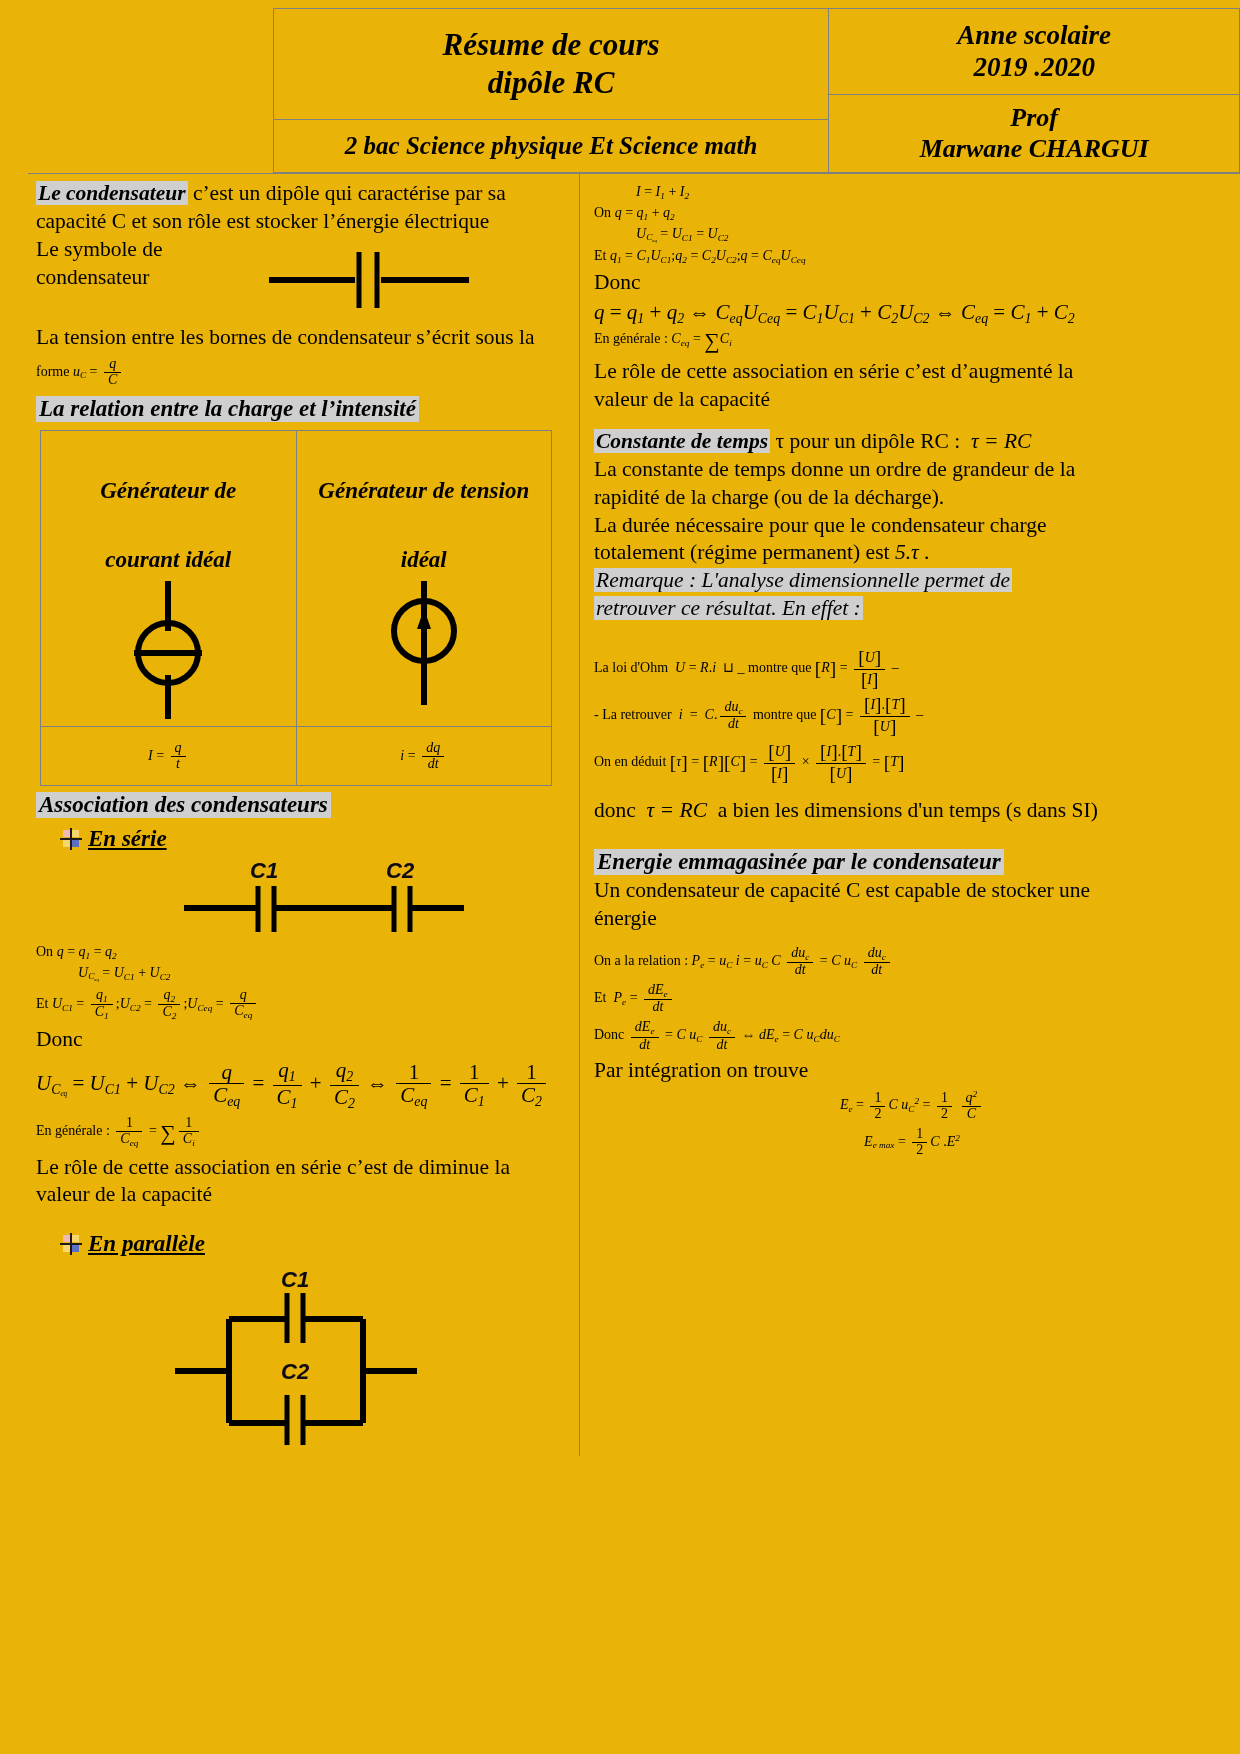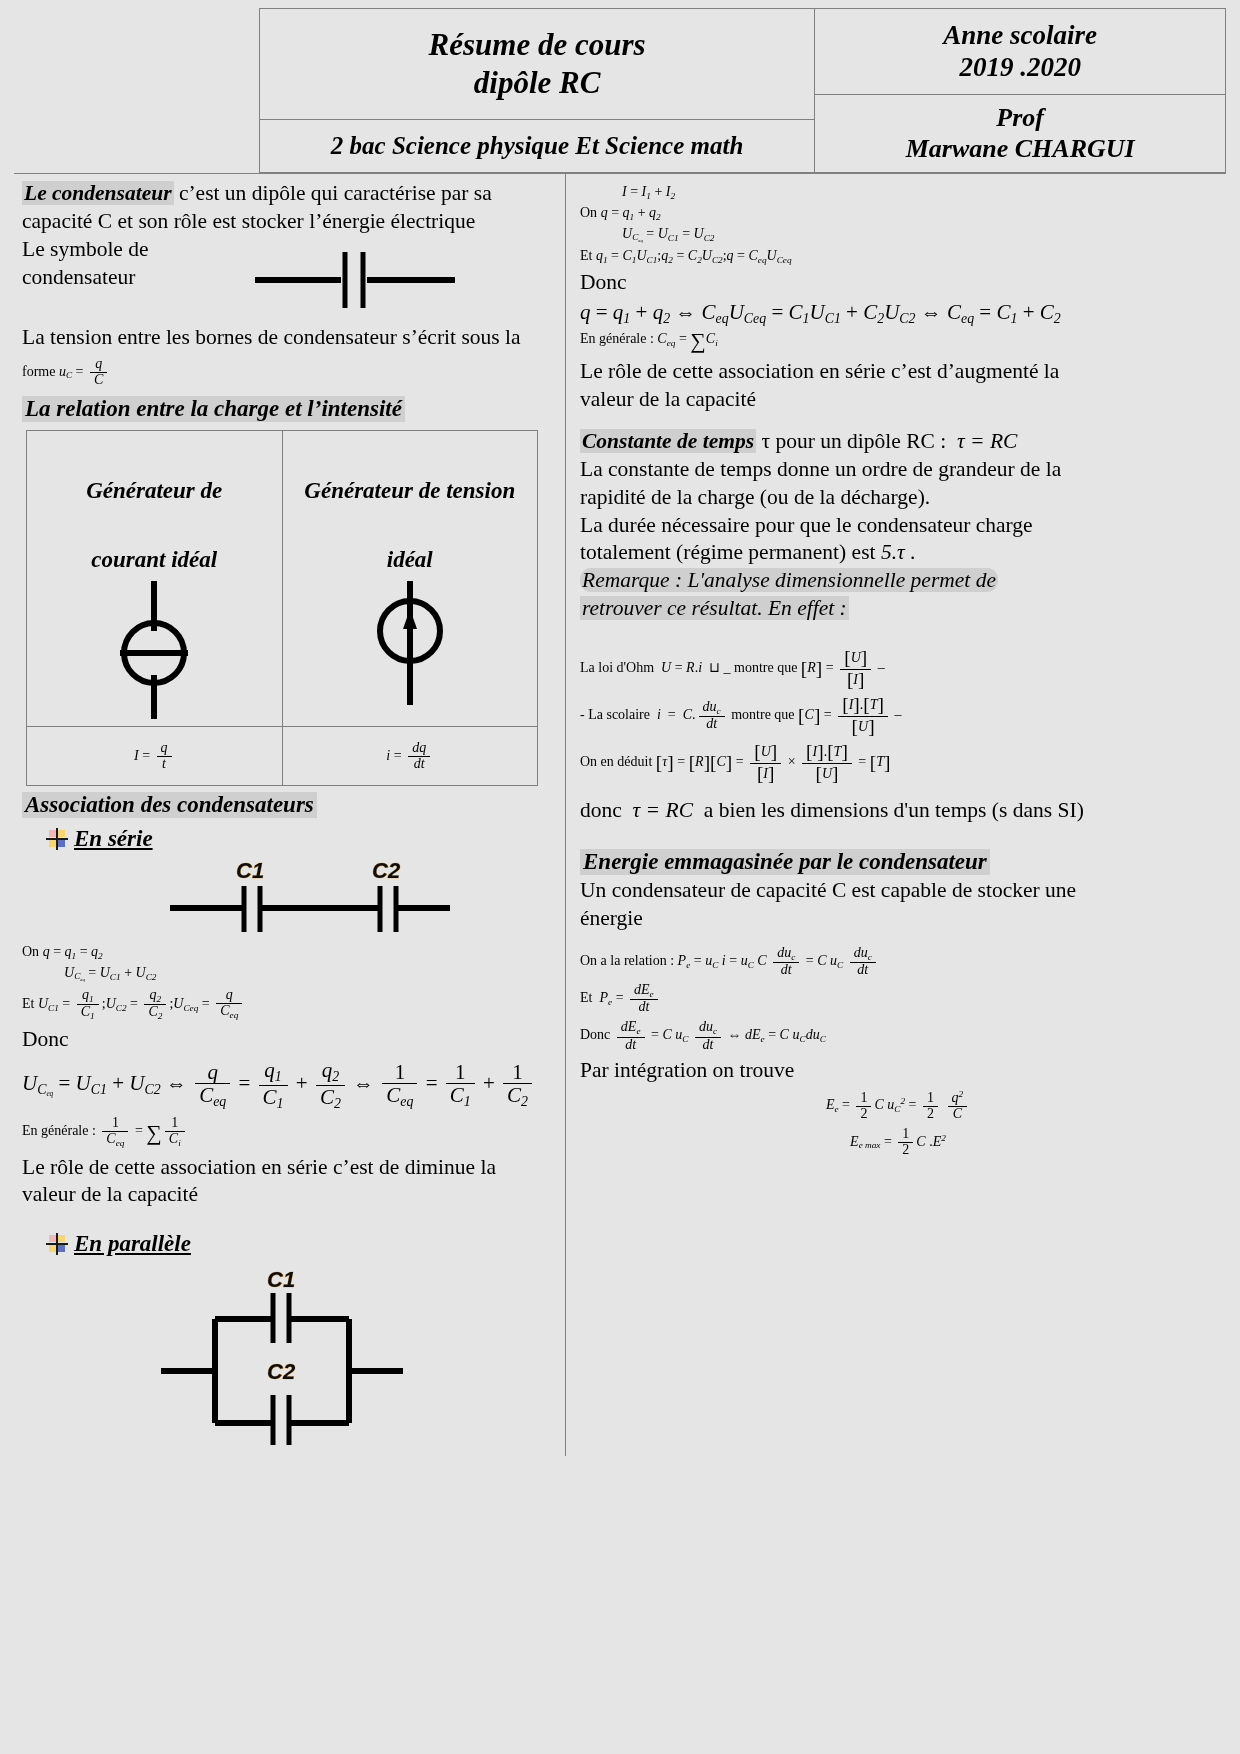--- a/index.html
+++ b/index.html
@@ -4,25 +4,25 @@
 <style>
   html, body {
     margin: 0;
     padding: 0;
     background: #ffffff;
   }
   .page {
     position: relative;
     width: 1240px;
     height: 1754px;
-    background: #e5e5e5;
+    background: #eab308;
     font-family: "Liberation Serif", "DejaVu Serif", serif;
     color: #000000;
     box-sizing: border-box;
-    padding: 8px 14px 0 14px;
+    padding: 8px 14px 0 28px;
   }
 
   
   .header {
     display: flex;
     width: 1212px;
     margin: 0 auto;
     border-collapse: collapse;
   }
   .hdr-left-blank {
@@ -497,35 +497,35 @@
       </p>
       <p class="t">La constante de temps donne un ordre de grandeur de la</p>
       <p class="t">rapidité de la charge (ou de la décharge).</p>
       <p class="t">La durée nécessaire pour que le condensateur charge</p>
       <p class="t">
         <span>totalement (régime permanent) est</span>
         <span class="v">5.τ</span>
         <span>.</span>
       </p>
 
-      <p class="t"><span class="hl" style="font-weight:normal;border-radius:11px;">Remarque : L'analyse dimensionnelle permet de</span></p>
+      <p class="t"><span class="hl" style="font-weight:normal;">Remarque : L'analyse dimensionnelle permet de</span></p>
       <p class="t"><span class="hl" style="font-weight:normal;">retrouver ce résultat. En effet :</span></p>
 
       <div class="spacer-20"></div>
 
       <p class="mathline">
         <span>La loi d'Ohm</span>
         <span class="v">&nbsp;U</span> = <span class="v">R</span>.<span class="v">i</span>&nbsp;
         <span>⊔  _ montre que</span>
         <span class="brk">[</span><span class="v">R</span><span class="brk">]</span> =
         <span class="frac"><span class="num"><span class="brk">[</span><span class="v">U</span><span class="brk">]</span></span><span class="den"><span class="brk">[</span><span class="v">I</span><span class="brk">]</span></span></span> –
       </p>
 
       <p class="mathline">
-        <span>- La scolaire</span>
+        <span>- La retrouver</span>
         <span class="v">&nbsp;i</span> &nbsp;= &nbsp;<span class="v">C</span>.<span class="frac"><span class="num"><span class="v">du</span><span class="sub">c</span></span><span class="den v">dt</span></span>
         <span>montre que</span>
         <span class="brk">[</span><span class="v">C</span><span class="brk">]</span> =
         <span class="frac"><span class="num"><span class="brk">[</span><span class="v">I</span><span class="brk">]</span>.<span class="brk">[</span><span class="v">T</span><span class="brk">]</span></span><span class="den"><span class="brk">[</span><span class="v">U</span><span class="brk">]</span></span></span> –
       </p>
 
       <p class="mathline">
         <span>On en déduit</span>
         <span class="brk">[</span><span class="v">τ</span><span class="brk">]</span> = <span class="brk">[</span><span class="v">R</span><span class="brk">]</span><span class="brk">[</span><span class="v">C</span><span class="brk">]</span> =
         <span class="frac"><span class="num"><span class="brk">[</span><span class="v">U</span><span class="brk">]</span></span><span class="den"><span class="brk">[</span><span class="v">I</span><span class="brk">]</span></span></span> ×

